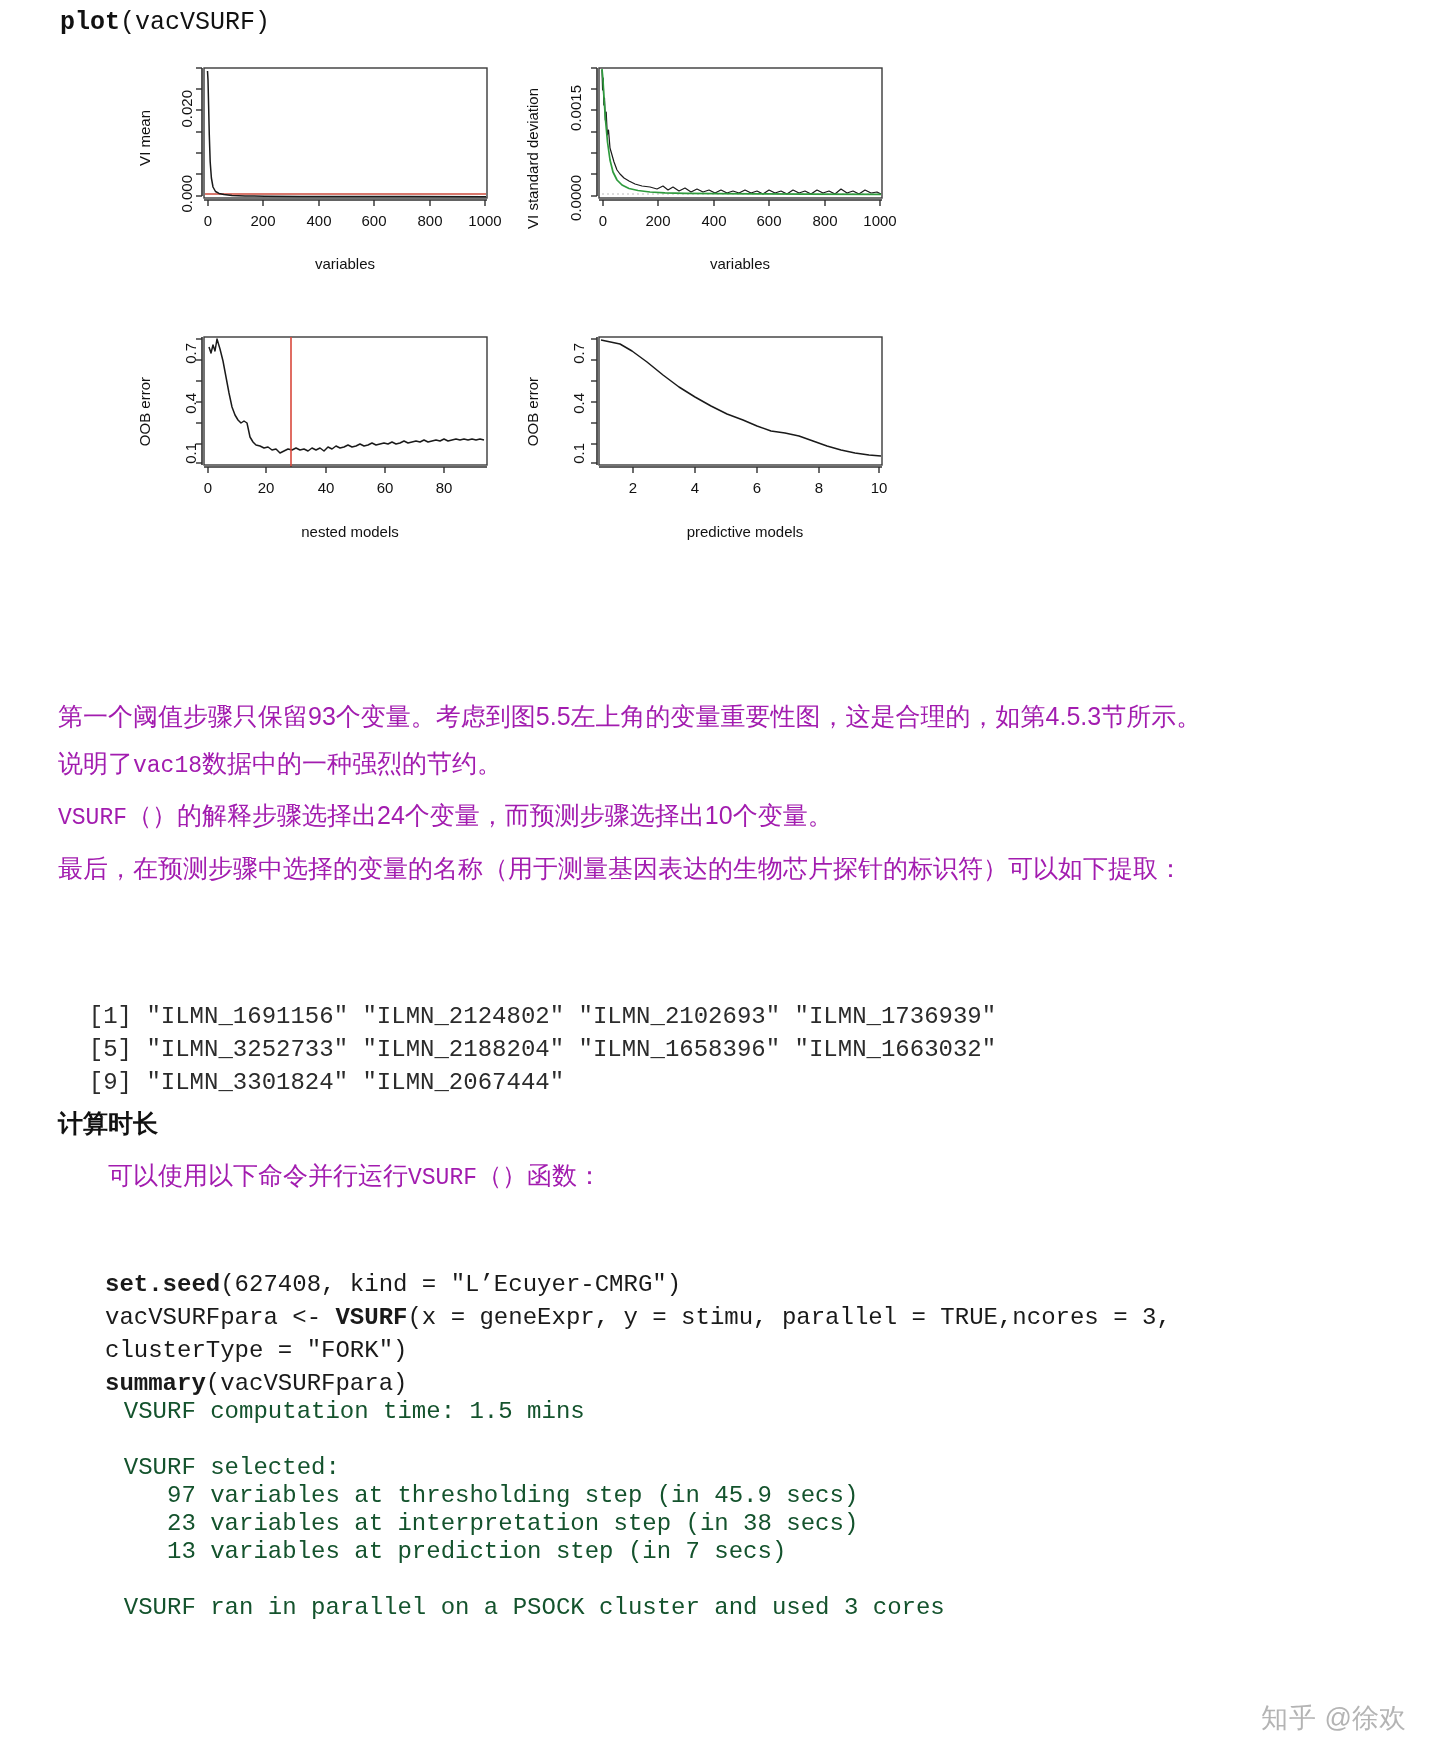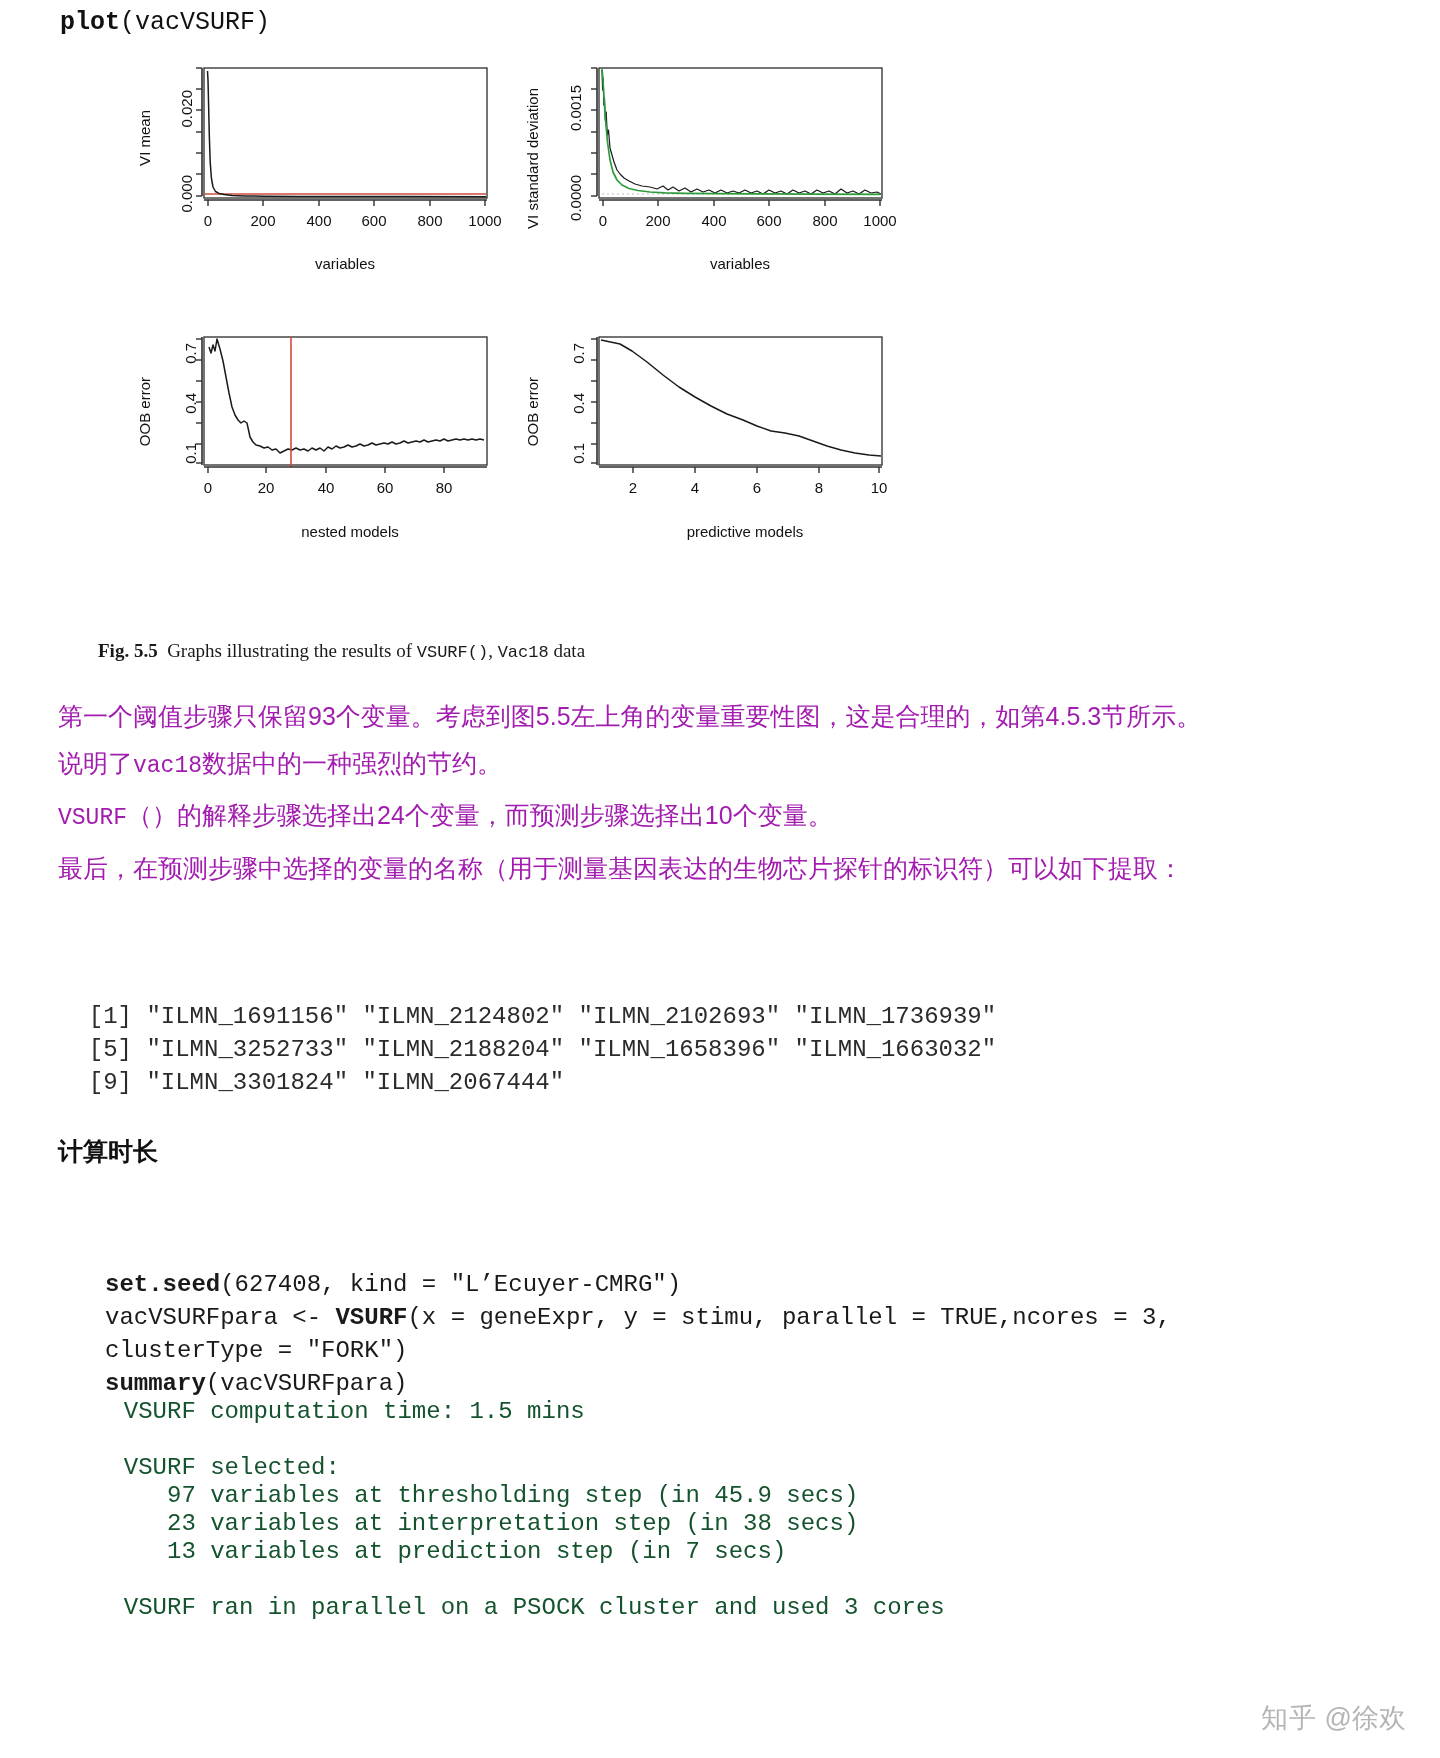--- a/index.html
+++ b/index.html
@@ -291,36 +291,36 @@
       <div class="xtick" style="left:114px; top:164px; width:28px;">2</div>
       <div class="xtick" style="left:176px; top:164px; width:28px;">4</div>
       <div class="xtick" style="left:238px; top:164px; width:28px;">6</div>
       <div class="xtick" style="left:300px; top:164px; width:28px;">8</div>
       <div class="xtick" style="left:358px; top:164px; width:32px;">10</div>
       <div class="xtick" style="left:160px; top:208px; width:160px;">predictive models</div>
     </div>
 
   </div>
 
-  <div class="caption"><span class="figno">Fig. 5.5</span><span>&nbsp;&nbsp;</span><span>Graphs illustrating the results of </span><span class="mono">VSURF()</span><span>, </span><span class="mono">Vac18</span><span> data</span></div>
 
   <div class="para" style="left:58px; top:693px;"><span>第一个阈值步骤只保留93个变量。考虑到图5.5左上角的变量重要性图，这是合理的，如第4.5.3节所示。</span></div>
   <div class="para" style="left:58px; top:740px;"><span>说明了</span><span class="mono">vac18</span><span>数据中的一种强烈的节约。</span></div>
 
   <div class="para" style="left:58px; top:792px;"><span class="mono">VSURF</span><span>（）的解释步骤选择出24个变量，而预测步骤选择出10个变量。</span></div>
 
   <div class="para" style="left:58px; top:845px;"><span>最后，在预测步骤中选择的变量的名称（用于测量基因表达的生物芯片探针的标识符）可以如下提取：</span></div>
 
 
   <div class="code" style="left:60px; top:1000px; line-height:33px; color:#2b2b2b;"><span>  [1] "ILMN_1691156" "ILMN_2124802" "ILMN_2102693" "ILMN_1736939"</span>
 <span>  [5] "ILMN_3252733" "ILMN_2188204" "ILMN_1658396" "ILMN_1663032"</span>
 <span>  [9] "ILMN_3301824" "ILMN_2067444"</span></div>
 
-  <div class="section-head" style="left:58px; top:1107px;margin-top:28px;">计算时长</div>
-
+  <div class="section-head" style="left:58px; top:1107px;">计算时长</div>
+
+  <div class="para" style="left:108px; top:1152px;"><span>可以使用以下命令并行运行</span><span class="mono">VSURF</span><span>（）函数：</span></div>
 
   <div class="code" style="left:105px; top:1268px;"><b>set.seed</b><span>(627408, kind = "L’Ecuyer-CMRG")</span>
 <span>vacVSURFpara &lt;- </span><b>VSURF</b><span>(x = geneExpr, y = stimu, parallel = TRUE,ncores = 3,</span>
 <span>clusterType = "FORK")</span>
 <b>summary</b><span>(vacVSURFpara)</span></div>
 
   <div class="code" style="left:95px; top:1398px; line-height:28px; color:#14532d;"><span>  VSURF computation time: 1.5 mins</span>
 <span></span>
 <span>  VSURF selected:</span>
 <span>     97 variables at thresholding step (in 45.9 secs)</span>

